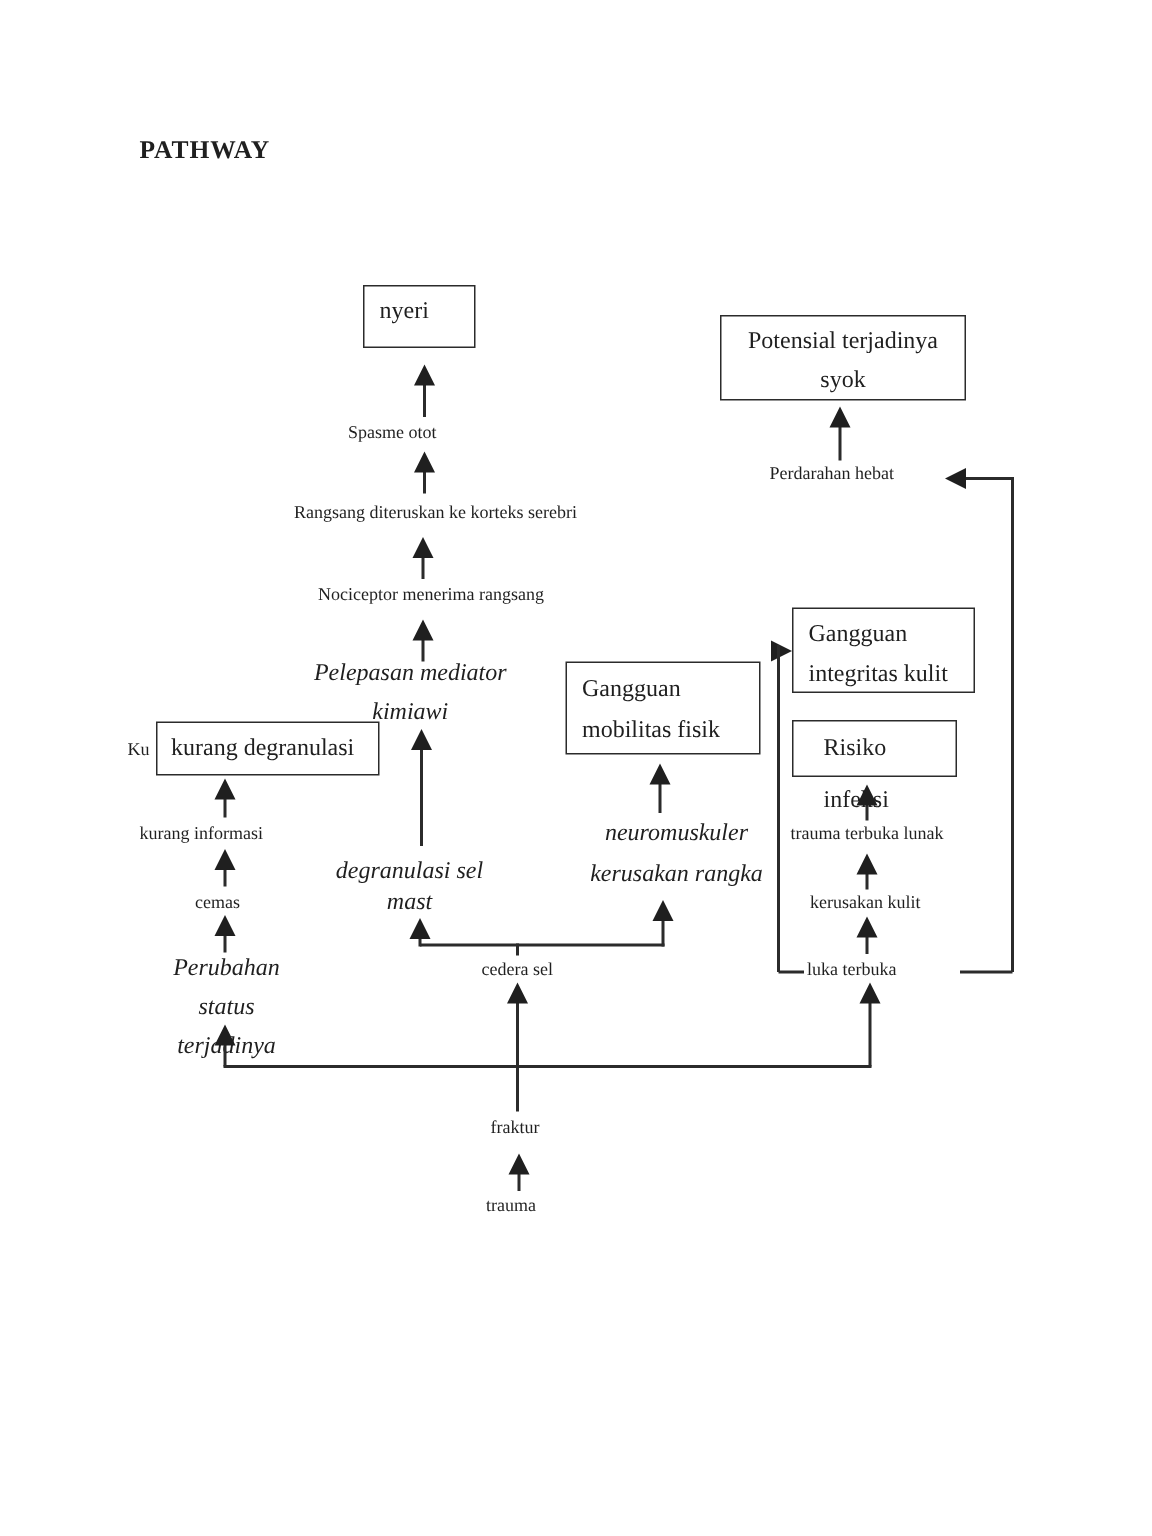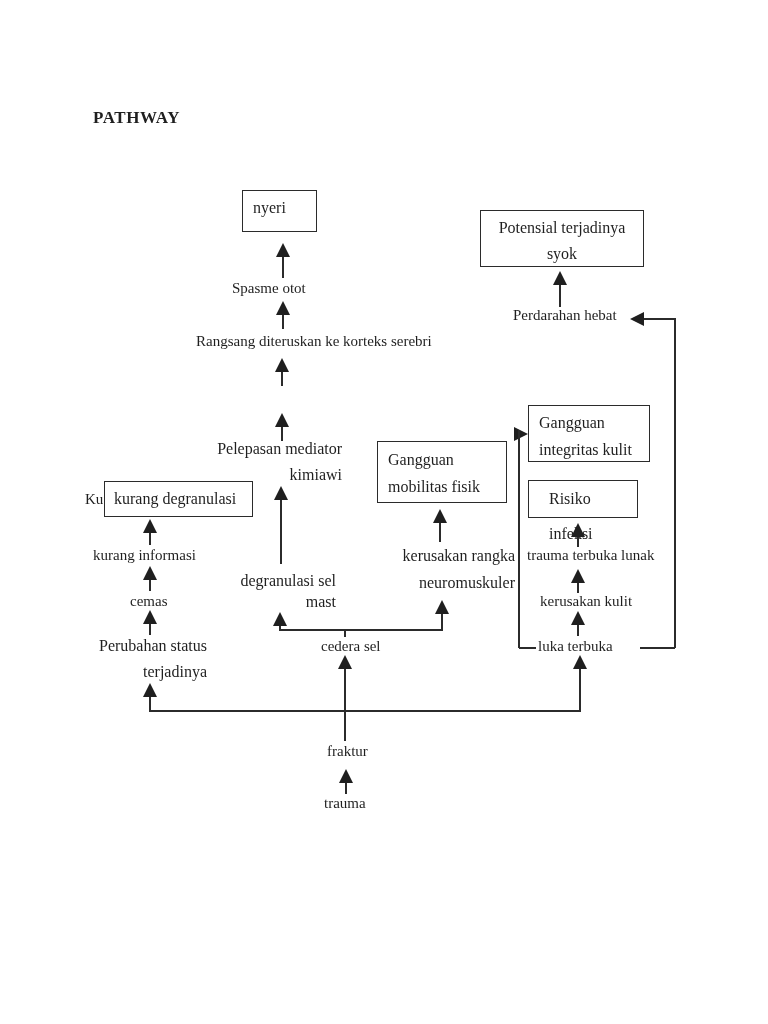--- a/index.html
+++ b/index.html
@@ -5,26 +5,26 @@
   :root { --ink:#1f1f1f; --line:#2b2b2b; --paper:#ffffff; }
   * { margin:0; padding:0; box-sizing:border-box; }
   body { background:#fff; }
   .page {
     position:relative; width:768px; height:1024px; background:var(--paper);
     font-family:"Liberation Serif","DejaVu Serif",serif; color:var(--ink);
     overflow:hidden;
   }
   .title {
     position:absolute; font-size:17px; font-weight:bold; letter-spacing:0.6px;
-    line-height:20px; white-space:nowrap;margin-top:18px;
+    line-height:20px; white-space:nowrap;
   }
   .lbl {
-    position:absolute; font-size:15px; line-height:18px; white-space:nowrap;
+    position:absolute; font-size:12px; line-height:18px; white-space:nowrap;
   }
-  .blk { position:absolute; font-size:16px; text-align:right; }
+  .blk { position:absolute; font-size:16px; text-align:center;font-style:italic; }
   .box {
     position:absolute; border:1.5px solid var(--line); font-size:16px;
     background:transparent;
   }
   .h { position:absolute; height:1.5px; background:var(--line); }
   .v { position:absolute; width:1.5px; background:var(--line); }
   
   .au { position:absolute; width:16px; }
   .au::after {
     content:""; position:absolute; top:0; left:50%; margin-left:-7px;
@@ -86,20 +86,21 @@
 
   <div class="lbl" style="left:85px;top:490px">Ku</div>
   <div class="box" style="left:104px;top:481px;width:149px;height:36px;padding-left:9px;line-height:33px;background:var(--paper)">
     <span>kurang degranulasi</span>
   </div>
 
   <div class="lbl" style="left:232px;top:279px">Spasme otot</div>
 
   <div class="lbl" style="left:196px;top:332px">Rangsang diteruskan ke korteks serebri</div>
 
+  <div class="lbl" style="left:212px;top:387px">Nociceptor menerima rangsang</div>
 
   <div class="blk" style="left:205px;top:436px;width:137px;line-height:26px">
     <div>Pelepasan mediator</div>
     <div>kimiawi</div>
   </div>
 
   <div class="lbl" style="left:93px;top:546px">kurang informasi</div>
 
   <div class="lbl" style="left:130px;top:592px">cemas</div>
 
@@ -109,22 +110,22 @@
   </div>
 
   <div class="blk" style="left:210px;top:570px;width:126px;line-height:21px">
     <div>degranulasi sel</div>
     <div>mast</div>
   </div>
 
   <div class="lbl" style="left:321px;top:637px">cedera sel</div>
 
   <div class="blk" style="left:387px;top:542px;width:128px;line-height:27px">
+    <div>neuromuskuler</div>
     <div>kerusakan rangka</div>
-    <div>neuromuskuler</div>
   </div>
 
   <div class="lbl" style="left:527px;top:546px">trauma terbuka lunak</div>
 
   <div class="lbl" style="left:540px;top:592px">kerusakan kulit</div>
 
   <div class="lbl" style="left:538px;top:637px">luka terbuka</div>
 
   <div class="lbl" style="left:513px;top:306px">Perdarahan hebat</div>
 

